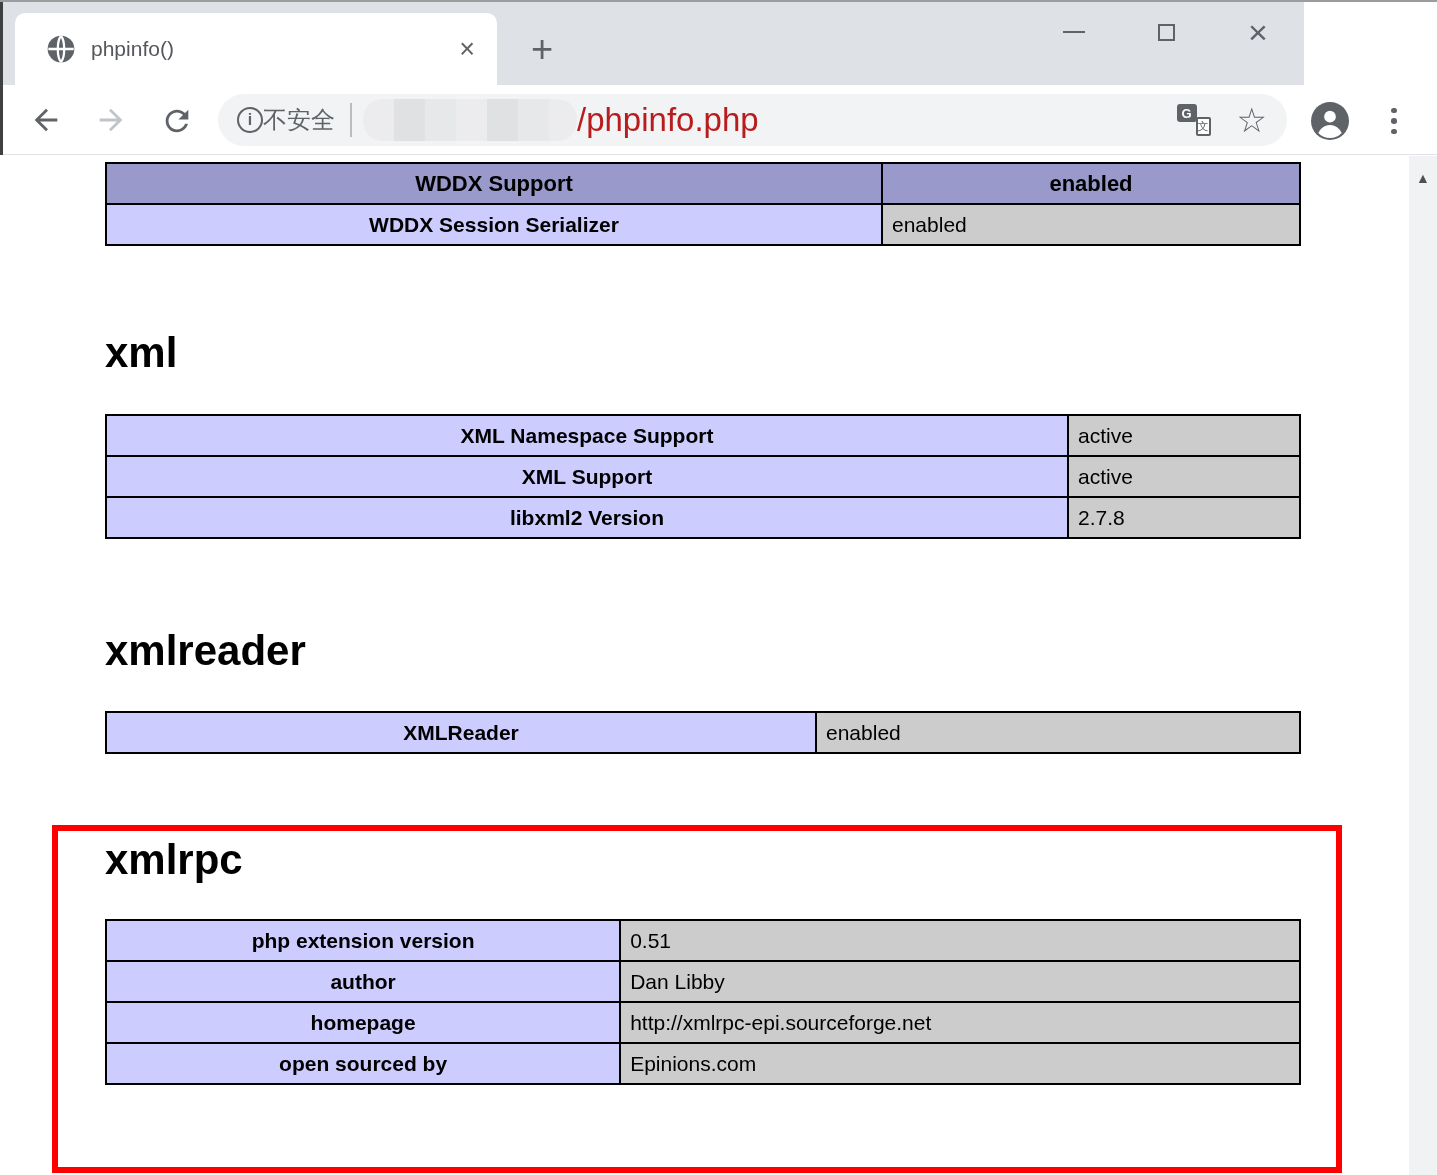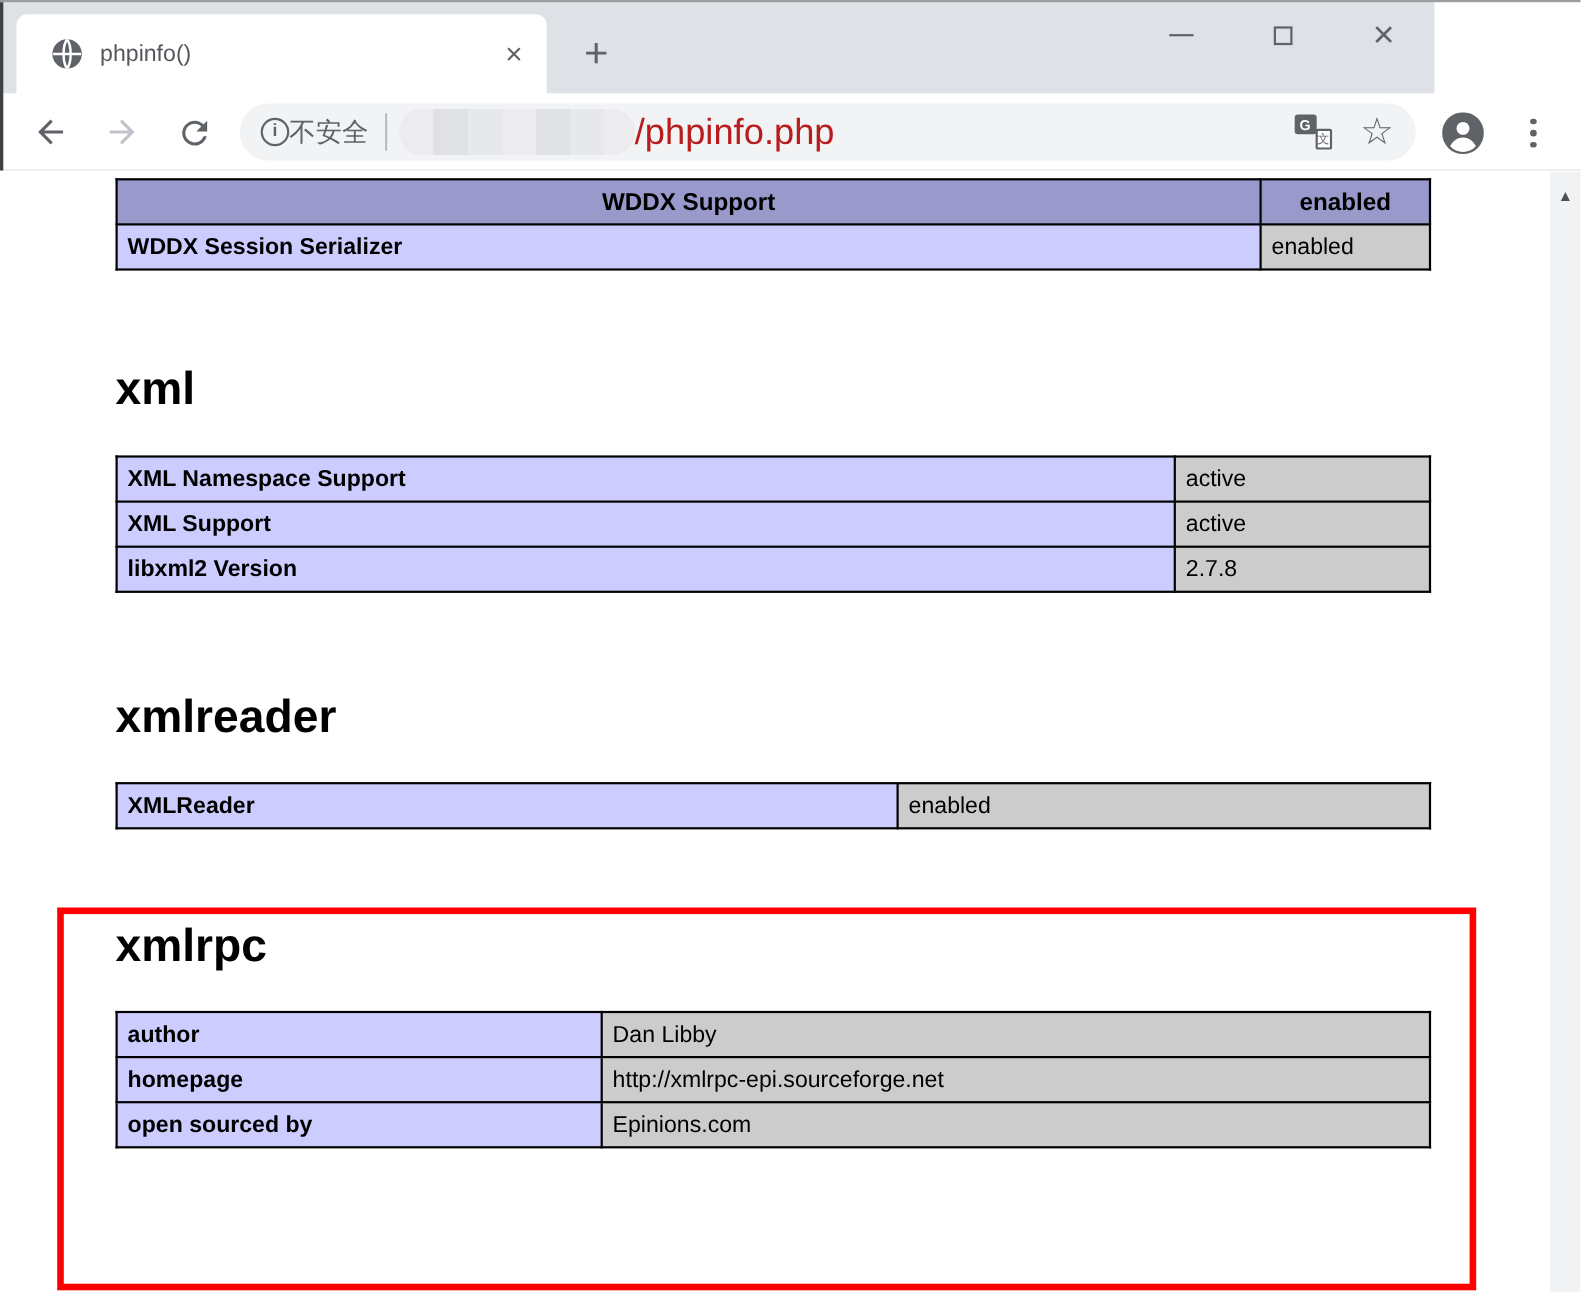--- a/index.html
+++ b/index.html
@@ -63,21 +63,21 @@
   .menu-dots { position: absolute; left: 1388px; top: 18px; width: 12px; height: 36px;
                display: flex; flex-direction: column; align-items: center; justify-content: center; gap: 5px; }
   .menu-dots span { display: block; width: 5.5px; height: 5.5px; border-radius: 50%; background: #5f6368; }
 
   
   .content { position: absolute; left: 0; top: 156px; width: 1409px; height: 1019px; background: #fff; }
   .info-table { position: absolute; left: 105px; width: 1196px; border-collapse: collapse; }
   .info-table td { border: 2px solid #000; height: 41px; padding: 0 9px;
                    font-size: 21px; color: #000; vertical-align: middle; }
   td.cell-h { background: #9999cc; font-weight: bold; text-align: center; font-size: 22px; }
-  td.cell-e { background: #ccccff; font-weight: bold; text-align: left; }
+  td.cell-e { background: #ccccff; font-weight: bold; text-align: center; }
   td.cell-v { background: #cccccc; font-weight: normal; text-align: left; }
   .section-heading { position: absolute; left: 105px; width: 1196px; text-align: left;
                      font-size: 42px; font-weight: bold; color: #000; line-height: 50px; }
 
   #tbl-wddx { top: 6px; }
   #hd-xml { top: 172px; }
   #tbl-xml { top: 258px; }
   #hd-xmlreader { top: 470px; }
   #tbl-xmlreader { top: 555px; }
   #hd-xmlrpc { top: 679px; }
@@ -169,21 +169,21 @@
         <span></span>
         <span></span>
       </span>
   </div>
 
   <div class="content">
 
     <table class="info-table" id="tbl-wddx">
       <tbody>
           <tr>
-        <td class="cell-h" style="width:1040px">WDDX Support</td>
+        <td class="cell-h" style="width:776px">WDDX Support</td>
         <td class="cell-h">enabled</td>
       </tr>
       <tr>
         <td class="cell-e">WDDX Session Serializer</td>
         <td class="cell-v">enabled</td>
       </tr>
     </tbody>
       </table>
 
     <div class="section-heading" id="hd-xml">xml</div>
@@ -213,20 +213,24 @@
       </tr>
     </tbody>
       </table>
 
     <div class="annotation-box"></div>
 
     <div class="section-heading" id="hd-xmlrpc">xmlrpc</div>
     <table class="info-table" id="tbl-xmlrpc">
       <tbody>
       <tr>
+        <td class="cell-e">php extension version</td>
+        <td class="cell-v">0.51</td>
+      </tr>
+      <tr>
         <td class="cell-e">author</td>
         <td class="cell-v">Dan Libby</td>
       </tr>
       <tr>
         <td class="cell-e">homepage</td>
         <td class="cell-v">http://xmlrpc-epi.sourceforge.net</td>
       </tr>
       <tr>
         <td class="cell-e">open sourced by</td>
         <td class="cell-v">Epinions.com</td>

